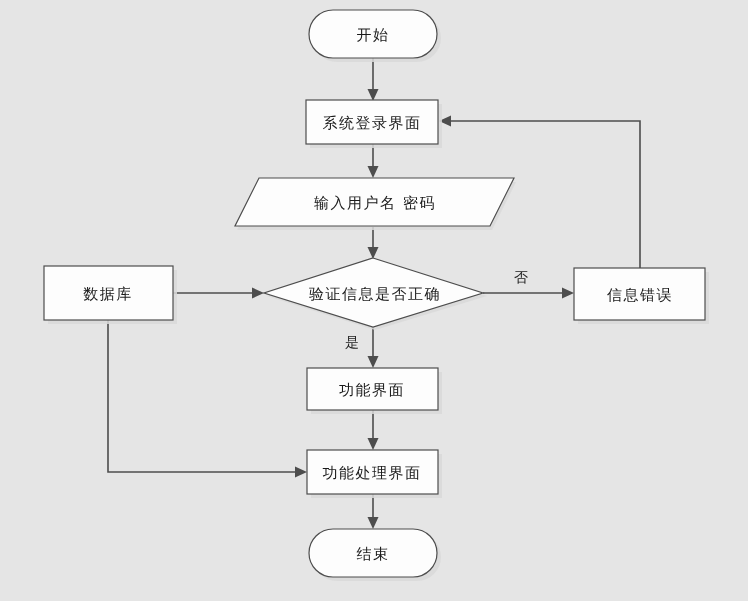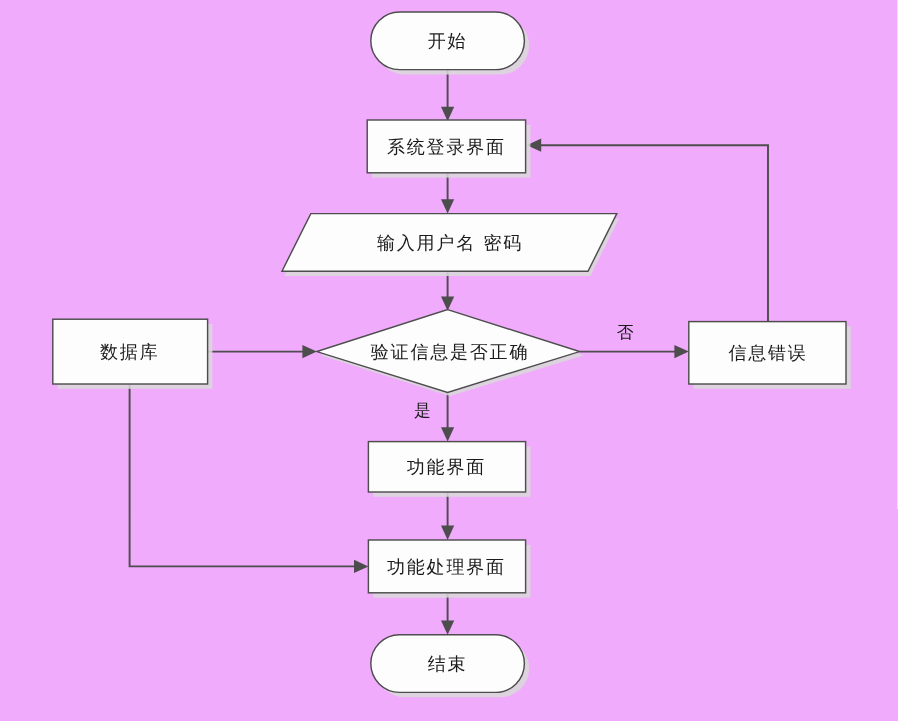--- a/index.html
+++ b/index.html
@@ -8,21 +8,21 @@
     padding: 0;
     background: #ffffff;
   }
   body {
     font-family: "DejaVu Sans", "Liberation Sans", sans-serif;
   }
   #canvas {
     position: relative;
     width: 748px;
     height: 601px;
-    background: #f0abfc;
+    background: #e5e5e5;
     overflow: hidden;
   }
   svg.layer {
     position: absolute;
     left: 0;
     top: 0;
     width: 748px;
     height: 601px;
   }
   .node-label {

